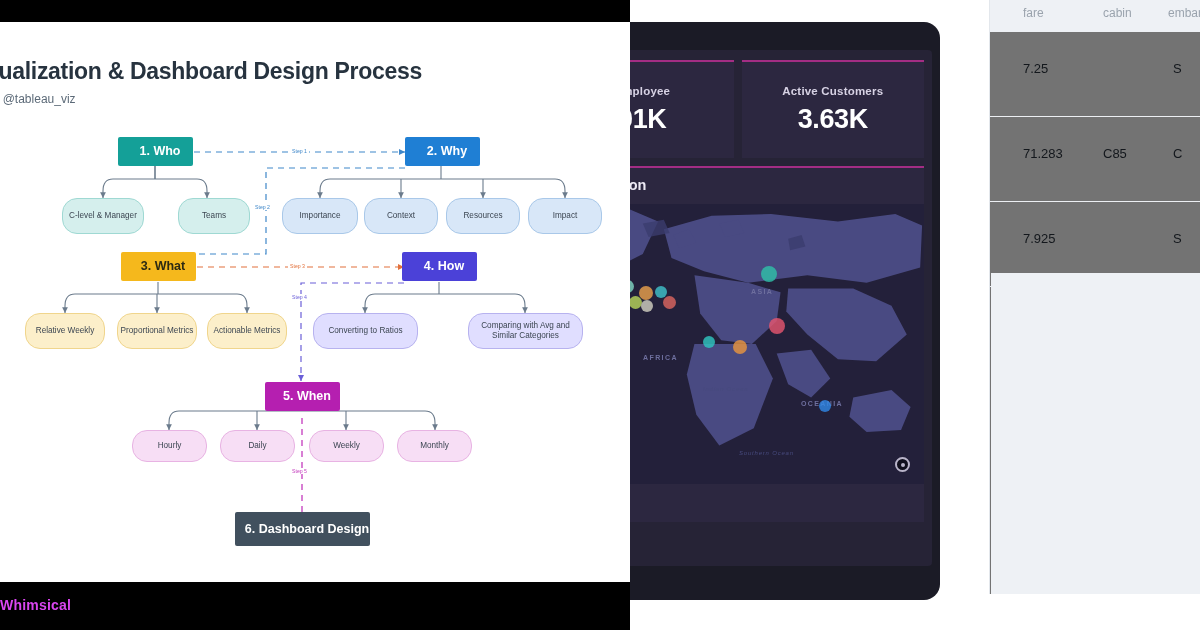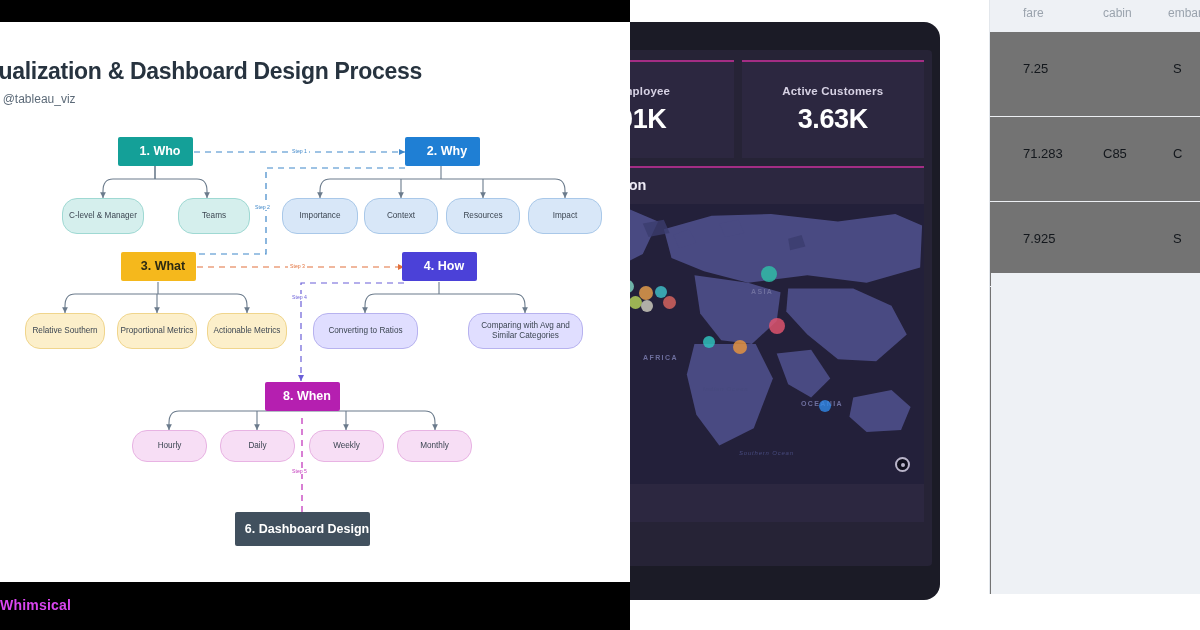--- a/index.html
+++ b/index.html
@@ -186,28 +186,28 @@
       <div class="node leaf l-teal" style="left:178px; top:176px; width:72px; height:36px;">Teams</div>
 
       <div class="node leaf l-blue" style="left:282px; top:176px; width:76px; height:36px;">Importance</div>
       <div class="node leaf l-blue" style="left:364px; top:176px; width:74px; height:36px;">Context</div>
       <div class="node leaf l-blue" style="left:446px; top:176px; width:74px; height:36px;">Resources</div>
       <div class="node leaf l-blue" style="left:528px; top:176px; width:74px; height:36px;">Impact</div>
 
       <div class="node hdr n-what" style="left:121px; top:230px; width:75px; height:29px;">3. What</div>
       <div class="node hdr n-how" style="left:402px; top:230px; width:75px; height:29px;">4. How</div>
 
-      <div class="node leaf l-amber" style="left:25px;  top:291px; width:80px; height:36px;">Relative Southern</div>
+      <div class="node leaf l-amber" style="left:25px;  top:291px; width:80px; height:36px;">Relative Weekly</div>
       <div class="node leaf l-amber" style="left:117px; top:291px; width:80px; height:36px;">Proportional Metrics</div>
       <div class="node leaf l-amber" style="left:207px; top:291px; width:80px; height:36px;">Actionable Metrics</div>
 
       <div class="node leaf l-violet" style="left:313px; top:291px; width:105px; height:36px;">Converting to Ratios</div>
       <div class="node leaf l-violet" style="left:468px; top:291px; width:115px; height:36px;">Comparing with Avg and Similar Categories</div>
 
-      <div class="node hdr n-when" style="left:265px; top:360px; width:75px; height:29px;">8. When</div>
+      <div class="node hdr n-when" style="left:265px; top:360px; width:75px; height:29px;">5. When</div>
 
       <div class="node leaf l-pink" style="left:132px; top:408px; width:75px; height:32px;">Hourly</div>
       <div class="node leaf l-pink" style="left:220px; top:408px; width:75px; height:32px;">Daily</div>
       <div class="node leaf l-pink" style="left:309px; top:408px; width:75px; height:32px;">Weekly</div>
       <div class="node leaf l-pink" style="left:397px; top:408px; width:75px; height:32px;">Monthly</div>
 
       <div class="node hdr n-dash" style="left:235px; top:490px; width:135px; height:34px; font-size:12.5px;">6. Dashboard Design</div>
     </div>
 
     <div class="wm">Whimsical</div>

